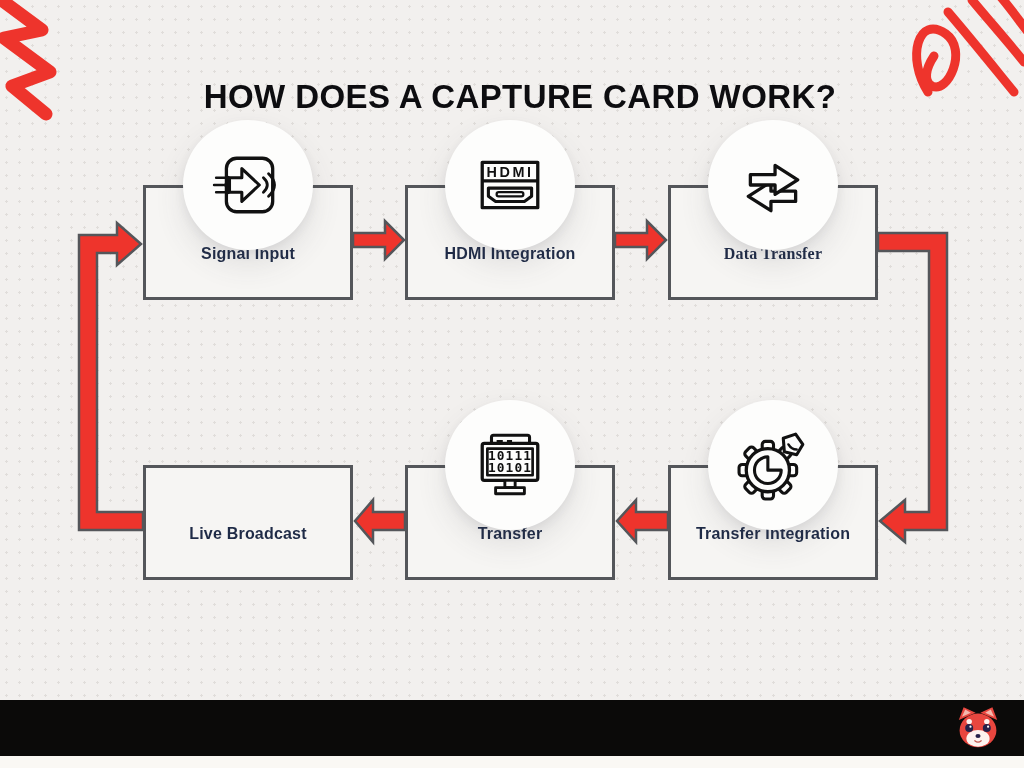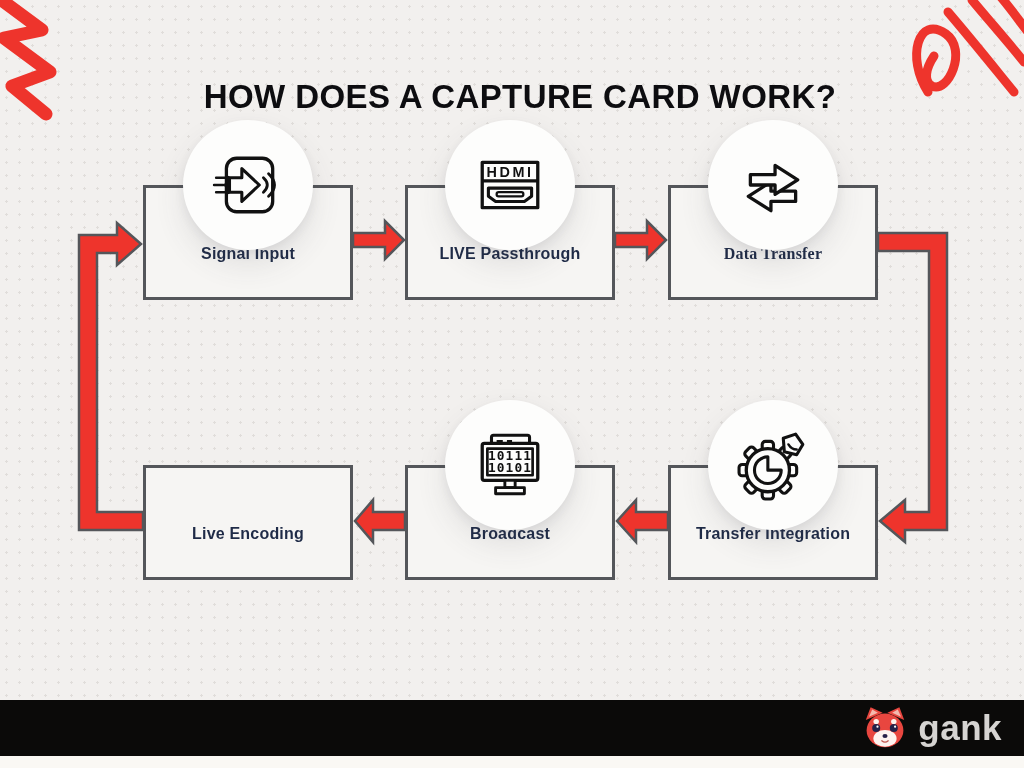--- a/index.html
+++ b/index.html
@@ -106,21 +106,21 @@
           <circle cx="15.5" cy="42" r="2" fill="#111" stroke="none"></circle>
           <path d="M50 28 q7.5 7 0 14" stroke-width="2.8"></path>
           <path d="M55 24 q11.5 11 0 22" stroke-width="2.8"></path>
         </g>
       </svg>
     </div>
   </div>
 
   <div class="step" id="s2">
     <div class="box">
-      <div class="step-label">LIVE Passthrough</div>
+      <div class="step-label">HDMI Integration</div>
     </div>
     <div class="circle">
       <svg width="72" height="72" viewBox="0 0 70 70">
         <g stroke="#111" fill="none" stroke-linejoin="round">
           <rect x="8" y="13" width="54" height="44" stroke-width="3.2"></rect>
           <line x1="8" y1="31" x2="62" y2="31" stroke-width="3"></line>
           <path d="M14 38 H56 V46 L49 51 H21 L14 46 Z" stroke-width="3"></path>
           <rect x="22" y="42" width="26" height="4" rx="2" stroke-width="2.2"></rect>
         </g>
         <text x="35" y="27.5" text-anchor="middle" font-family="Liberation Sans, sans-serif" font-weight="bold" font-size="14" letter-spacing="2.5" fill="#111">HDMI</text>
@@ -137,27 +137,27 @@
         <g stroke="#111" stroke-width="3.2" stroke-linejoin="round" fill="#fdfdfc">
           <path d="M57 41 H33 V32 L11 46 L33 60 V51 H57 Z"></path>
           <path d="M13 25 H37 V16 L59 30 L37 44 V35 H13 Z"></path>
         </g>
       </svg>
     </div>
   </div>
 
   <div class="step" id="s4">
     <div class="box">
-      <div class="step-label">Live Encoding</div>
+      <div class="step-label">Live Broadcast</div>
     </div>
   </div>
 
   <div class="step" id="s5">
     <div class="box">
-      <div class="step-label">Broadcast</div>
+      <div class="step-label">Transfer</div>
     </div>
     <div class="circle">
       <svg width="72" height="72" viewBox="0 0 70 70">
         <g stroke="#111" stroke-linejoin="round">
           <rect x="17" y="6" width="37" height="40" rx="2" stroke-width="3" fill="#fdfdfc"></rect>
           <path d="M22 12 h6 M32 12 h5" stroke-width="2.4" fill="none"></path>
           <rect x="8" y="14" width="54" height="36" rx="2" stroke-width="3.2" fill="#fdfdfc"></rect>
           <rect x="13" y="19" width="44" height="26" stroke-width="2.6" fill="none"></rect>
           <rect x="30" y="50" width="10" height="7" stroke-width="2.8" fill="#fdfdfc"></rect>
           <rect x="21" y="57" width="28" height="6" stroke-width="2.8" fill="#fdfdfc"></rect>
@@ -205,17 +205,16 @@
         <circle cx="19" cy="20" r="3.4" fill="#fdf3ef"></circle>
         <circle cx="41" cy="20" r="3.4" fill="#fdf3ef"></circle>
         <ellipse cx="30" cy="41" rx="14.5" ry="10.5" fill="#fdf3ef"></ellipse>
         <circle cx="19" cy="28" r="5" fill="#252149"></circle>
         <circle cx="20.6" cy="26.4" r="1.4" fill="#ffffff"></circle>
         <circle cx="41" cy="28" r="5" fill="#252149"></circle>
         <circle cx="42.6" cy="26.4" r="1.4" fill="#ffffff"></circle>
         <ellipse cx="30" cy="38" rx="3.2" ry="2.4" fill="#252149"></ellipse>
         <path d="M26 44 q4 3.5 8 0" stroke="#c2554e" stroke-width="1.6" fill="none" stroke-linecap="round"></path>
       </svg>
-      <span class="brand-text">gank</span>
     </div>
   </div>
   <div class="bottom-strip"></div>
 </div>
 
 </body></html>

